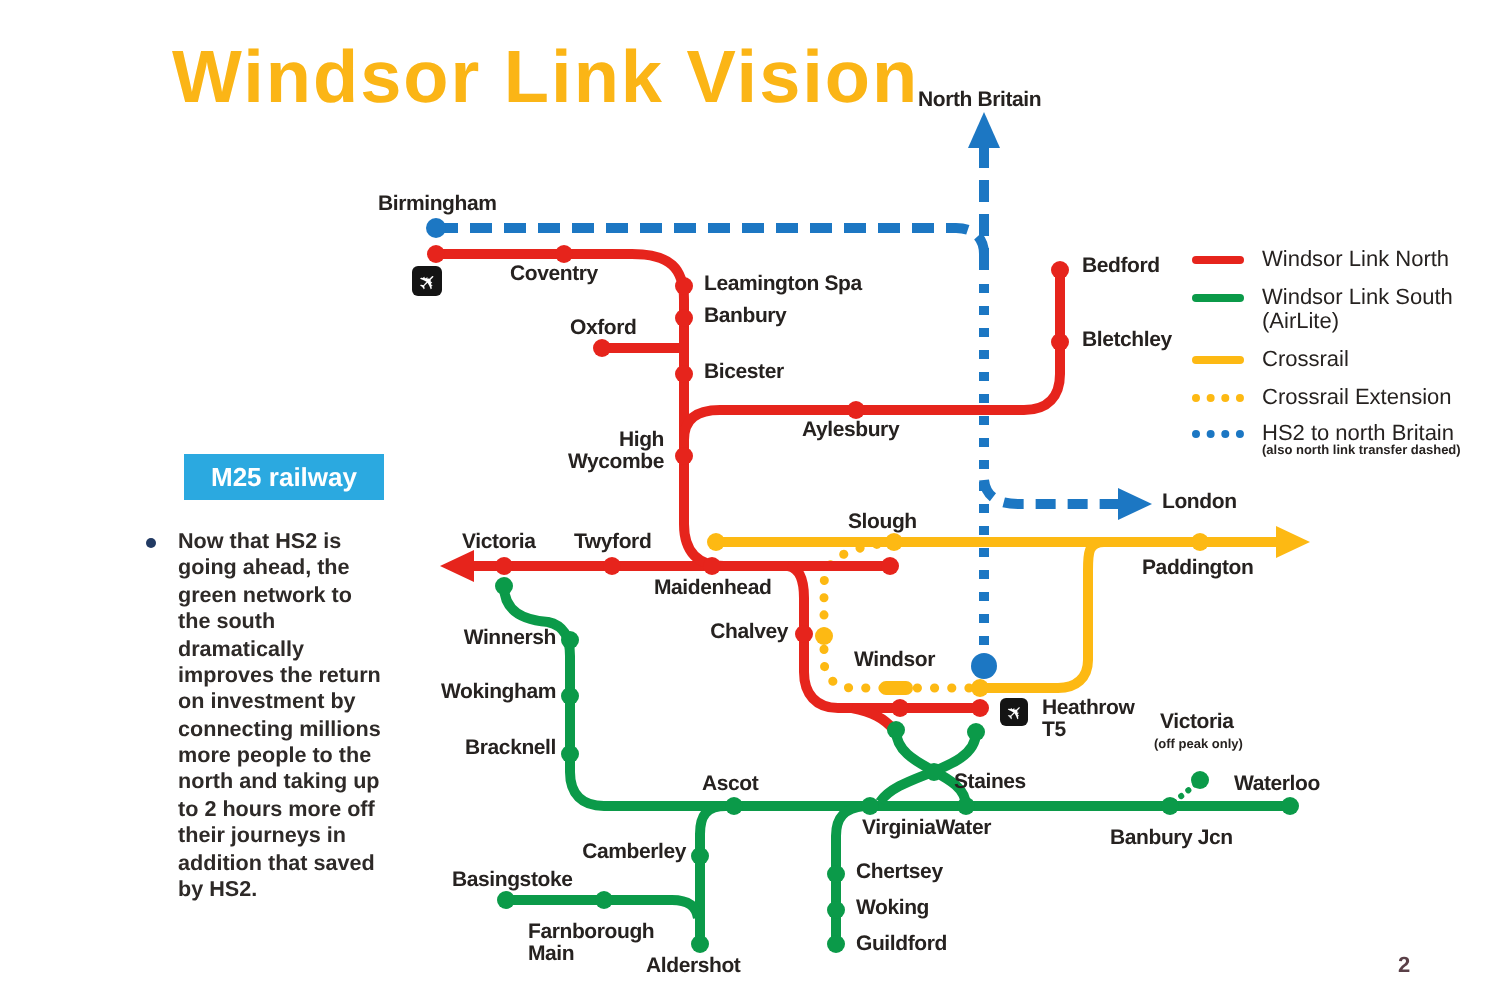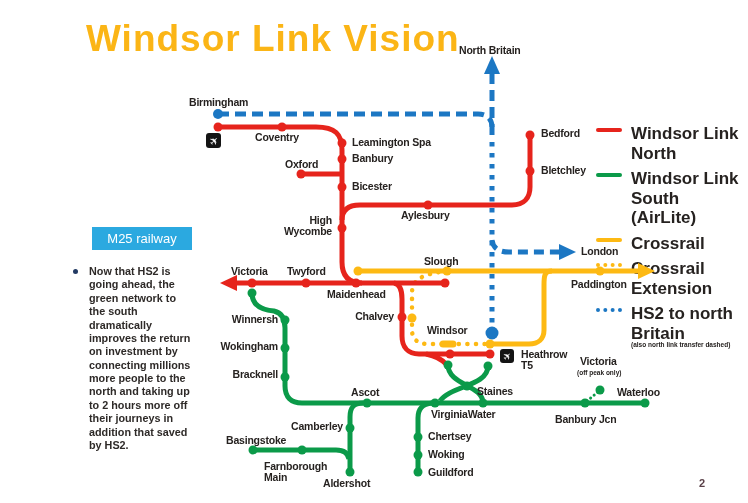--- a/index.html
+++ b/index.html
@@ -2,27 +2,27 @@
 <html><head>
 <meta charset="utf-8">
 <style>
   html,body{margin:0;padding:0}
   body{width:748px;height:503px;background:#fff;font-family:"Liberation Sans",sans-serif;position:relative;overflow:hidden}
   #slide{position:absolute;inset:0;width:696px;height:503px}
   #title{position:absolute;left:86px;top:18px;font-size:37px;font-weight:bold;color:#FBB516;letter-spacing:1px;white-space:nowrap}
   .bullet{position:absolute;display:flex}
   .bdot{width:5px;height:5px;border-radius:50%;background:#223a63;margin:4px 11px 0 0;flex:none}
   .btext{font-size:10.8px;font-weight:bold;color:#2e2a28;line-height:1.24;width:103px}
-  #m25box{position:absolute;left:92px;top:227px;width:100px;height:23px;background:#2BA9E0;color:#fff;font-weight:normal;font-size:13px;text-align:center;line-height:23px}
+  #m25box{position:absolute;left:92px;top:227px;width:100px;height:23px;background:#2BA9E0;color:#fff;font-weight:bold;font-size:13px;text-align:center;line-height:23px}
   #legend{position:absolute;left:596px;top:124px;width:150px}
   .lrow{display:flex;margin-bottom:6px}
   .lsw{width:26px;flex:none;margin:4px 9px 0 0}
   .lsw.solid{height:4px;border-radius:2px}
   .lsw.dots{height:0;border-top:4px dotted currentColor}
-  .llab{font-size:17px;font-weight:bold;color:#262220;line-height:1.15;width:110px}
+  .llab{font-size:11px;font-weight:normal;color:#262220;line-height:1.15;width:110px}
   #legend-note{margin:-2px 0 0 35px;font-size:6.5px;font-weight:bold;color:#262220;white-space:nowrap}
   .stn{position:absolute;font-size:10.5px;font-weight:bold;color:#262220;white-space:nowrap;line-height:1.08;letter-spacing:-0.2px}
   .stn.r{text-align:right;white-space:normal}
   .stn.c{white-space:normal}
   .stn.w{white-space:normal}
   .tiny{font-size:6.5px;letter-spacing:0}
   #pagenum{position:absolute;left:699px;top:477px;font-size:11px;font-weight:bold;color:#5a4048}
   svg{position:absolute;left:0;top:0}
   svg text{font-family:"Liberation Sans",sans-serif}
 </style>

